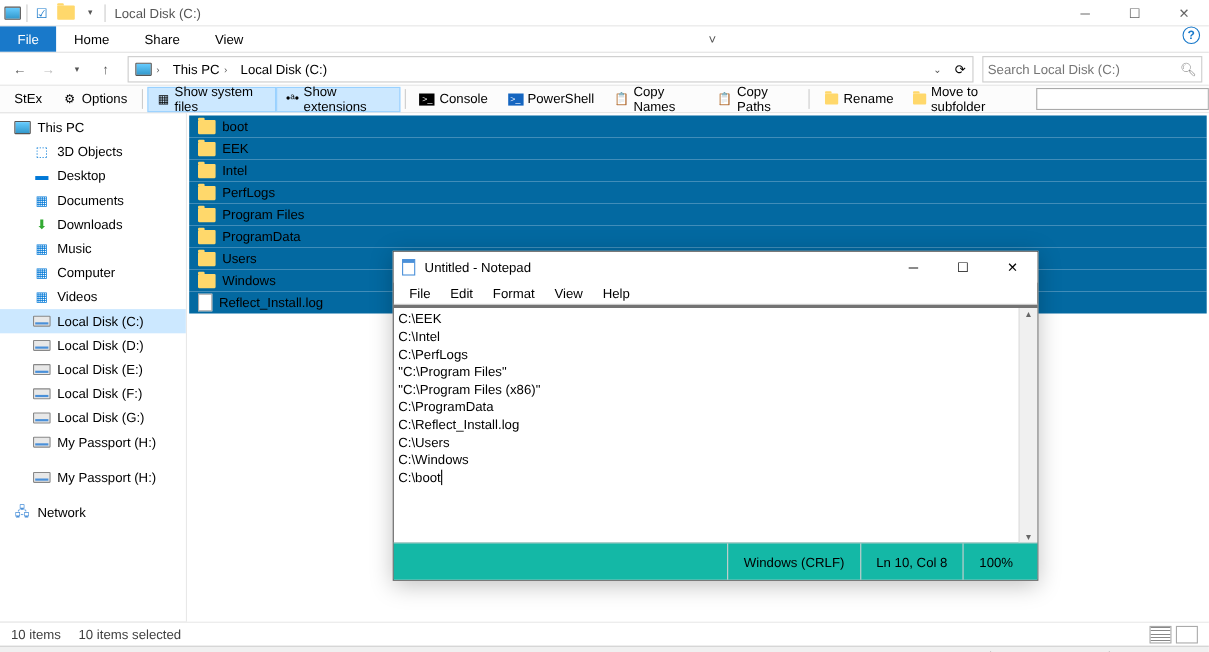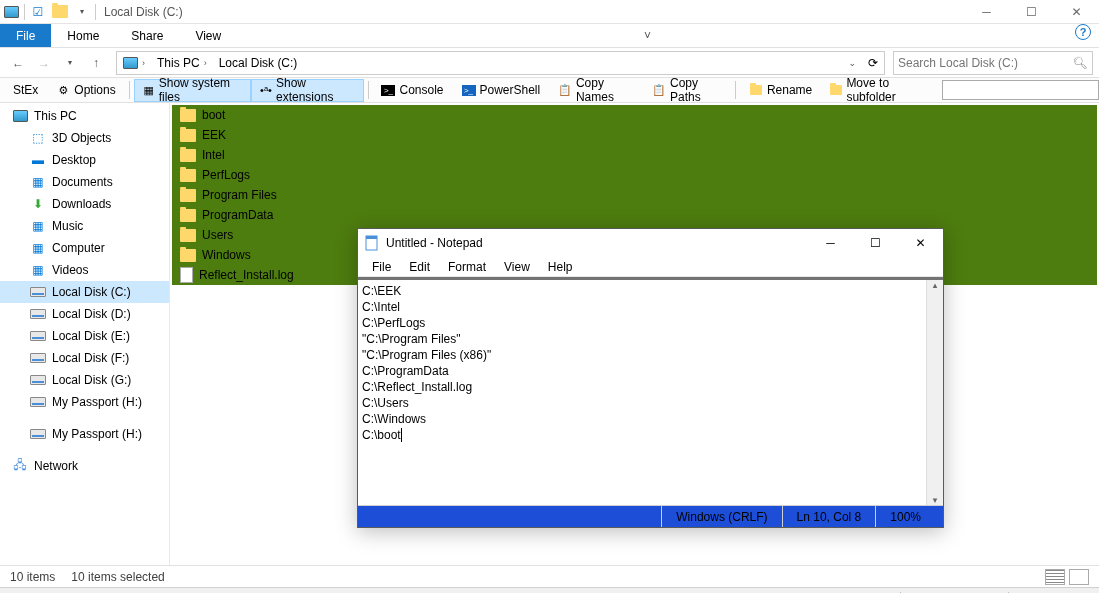--- a/index.html
+++ b/index.html
@@ -30,21 +30,21 @@
 .tb-sep { width:1px; height:18px; background:#ccc; margin:0 4px; }
 .tb-input { width:160px; height:20px; border:1px solid #aaa; margin-left:4px; background:#fff; }
 .mainarea { display:flex; height:462px; }
 .navpane { width:170px; border-right:1px solid #e8e8e8; overflow:auto; padding-top:2px; }
 .tree-item { height:22px; display:flex; align-items:center; padding-left:12px; gap:6px; cursor:pointer; }
 .tree-item.indent { padding-left:30px; }
 .tree-item.selected { background:#cce8ff; }
 .ti-icon { width:16px; height:16px; display:flex; align-items:center; justify-content:center; font-size:13px; }
 .filepane { flex:1; padding:2px; background:#fff; }
 .file-item { height:20px; display:flex; align-items:center; gap:6px; padding-left:8px; }
-.file-item.selected { background:#4d7c0f; }
+.file-item.selected { background:#0369a1; }
 .folder-icon { width:16px; height:13px; background:#ffd86b; border-radius:1px; position:relative; }
 .folder-icon::before { content:""; position:absolute; top:-2px; left:0; width:6px; height:2px; background:#ffd86b; border-radius:1px 1px 0 0; }
 .file-icon { width:13px; height:16px; background:#fff; border:1px solid #aaa; position:relative; }
 .statusbar { height:22px; border-top:1px solid #e1e1e1; display:flex; align-items:center; padding:0 10px; gap:16px; color:#404040; }
 .statusbar2 { height:22px; background:#f0f0f0; border-top:1px solid #d0d0d0; display:flex; align-items:center; padding:0 6px; }
 .sb2-right { margin-left:auto; display:flex; align-items:center; gap:8px; }
 .viewbtns { margin-left:auto; display:flex; gap:4px; }
 .viewbtn { width:20px; height:16px; border:1px solid #aaa; }
 
 
@@ -53,21 +53,21 @@
 .np-title .np-icon { width:16px; height:16px; margin-right:6px; }
 .np-winbtns { margin-left:auto; display:flex; }
 .np-winbtn { width:45px; height:28px; display:flex; align-items:center; justify-content:center; }
 .np-menu { height:20px; display:flex; align-items:center; gap:2px; padding-left:6px; border-bottom:1px solid #e8e8e8; }
 .np-mitem { padding:0 8px; cursor:pointer; }
 .np-body { flex:1; display:flex; border-top:3px solid #737373; }
 .np-text { flex:1; padding:2px 4px; font-family:Consolas,monospace; font-size:14px; white-space:pre; overflow:auto; }
 .np-scroll { width:17px; background:#f0f0f0; border-left:1px solid #ddd; position:relative; }
 .np-scroll::before { content:"▴"; position:absolute; top:0; left:0; right:0; text-align:center; font-size:9px; color:#666; }
 .np-scroll::after { content:"▾"; position:absolute; bottom:0; left:0; right:0; text-align:center; font-size:9px; color:#666; }
-.np-status { height:22px; border-top:1px solid #d0d0d0; background:#1d4ed8; display:flex; align-items:center; justify-content:flex-end; padding:0 8px; gap:0; }
+.np-status { height:34px; border-top:1px solid #d0d0d0; background:#14b8a6; display:flex; align-items:center; justify-content:flex-end; padding:0 8px; gap:0; }
 .np-scell { border-left:1px solid #d0d0d0; padding:0 14px; height:100%; display:flex; align-items:center; }
 .cursor { border-right:1px solid #000; animation:blink 1s infinite; }
 @keyframes blink { 50% { border-color:transparent; } }
 
 
 .c-blue{color:#0078d7}
 .pc-icon{width:15px;height:12px;border:1px solid #555;background:linear-gradient(#6cf,#39c);border-radius:1px;position:relative}
 .disk-icon{width:16px;height:10px;border:1px solid #888;border-radius:1px;background:#e8e8e8;position:relative}
 .disk-icon::after{content:"";position:absolute;bottom:1px;left:1px;right:1px;height:2px;background:#4a90d9}
 </style>

